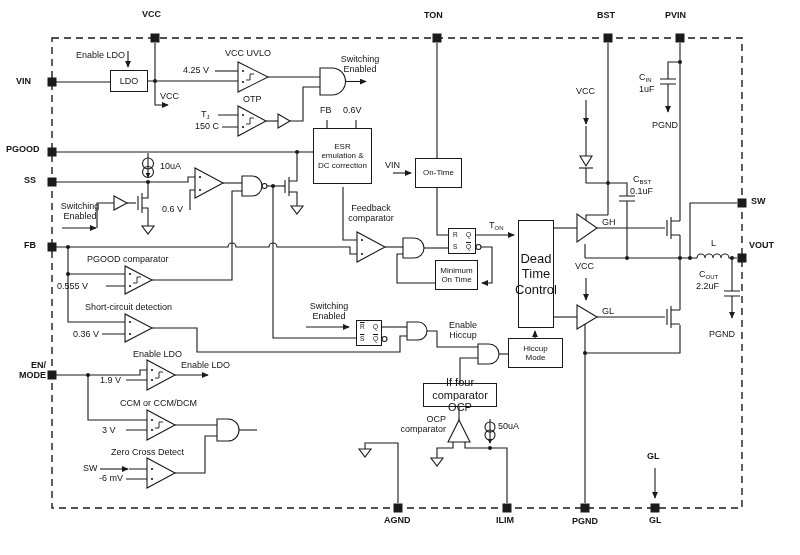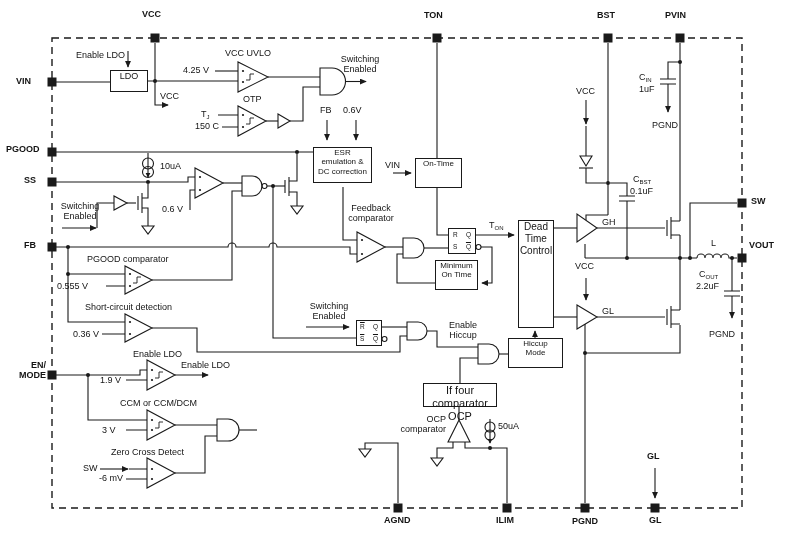--- a/index.html
+++ b/index.html
@@ -5,21 +5,21 @@
   html,body{margin:0;padding:0;background:#fff}
   .stage{position:relative;width:800px;height:555px;background:#ffffff;
     font-family:"Liberation Sans",sans-serif;color:#141414;overflow:hidden}
   .stage svg{position:absolute;left:0;top:0}
   .lbl{position:absolute;font-size:9px;line-height:1.08;white-space:nowrap}
   .b{font-weight:600}
   .lbl2{text-align:center}
   .lbl2 span{display:block}
   .r{text-align:right}
   .box{position:absolute;border:1.2px solid #1a1a1a;background:#fff;display:flex;
-    flex-direction:column;align-items:center;font-size:8px;
+    flex-direction:column;align-items:center;justify-content:center;font-size:8px;
     line-height:1.18;text-align:center;box-sizing:border-box}
   .sm{font-size:11px}
   .sub{font-size:6px;vertical-align:-2px}
   .ol{text-decoration:overline}
   .corner{position:absolute;font-size:6.5px;line-height:1}
 </style>
 </head>
 <body>
 
 <div class="stage">
@@ -252,39 +252,39 @@
     <rect x="393.5" y="503.5" width="9" height="9"></rect>
     <rect x="502.5" y="503.5" width="9" height="9"></rect>
     <rect x="580.5" y="503.5" width="9" height="9"></rect>
     <rect x="650.5" y="503.5" width="9" height="9"></rect>
   </g>
 </svg>
 
 <div class="box" style="left:110px;top:70px;width:38px;height:22px;font-size:9px">
   <span>LDO</span>
 </div>
-<div class="box" style="left:313px;top:147px;width:59px;height:36px">
+<div class="box" style="left:313px;top:128px;width:59px;height:56px">
   <span>ESR</span>
   <span>emulation &amp;</span>
   <span>DC correction</span>
 </div>
 <div class="box" style="left:415px;top:158px;width:47px;height:30px">
   <span>On-Time</span>
 </div>
 <div class="box" style="left:435px;top:260px;width:43px;height:30px">
   <span>Minimum</span>
   <span>On Time</span>
 </div>
 <div class="box" style="left:448px;top:228px;width:28px;height:26px">
   <span class="corner" style="left:4px;top:3px">R</span>
   <span class="corner" style="right:4px;top:3px">Q</span>
   <span class="corner" style="left:4px;bottom:3px">S</span>
   <span class="corner ol" style="right:4px;bottom:3px">Q</span>
 </div>
-<div class="box" style="left:518px;top:220px;width:36px;height:108px;font-size:10px">
+<div class="box" style="left:518px;top:220px;width:36px;height:108px;font-size:13px">
   <span>Dead</span>
   <span>Time</span>
   <span>Control</span>
 </div>
 <div class="box" style="left:356px;top:320px;width:26px;height:26px">
   <span class="corner ol" style="left:3px;top:3px">R</span>
   <span class="corner" style="right:3px;top:3px">Q</span>
   <span class="corner ol" style="left:3px;bottom:3px">S</span>
   <span class="corner ol" style="right:3px;bottom:3px">Q</span>
 </div>

